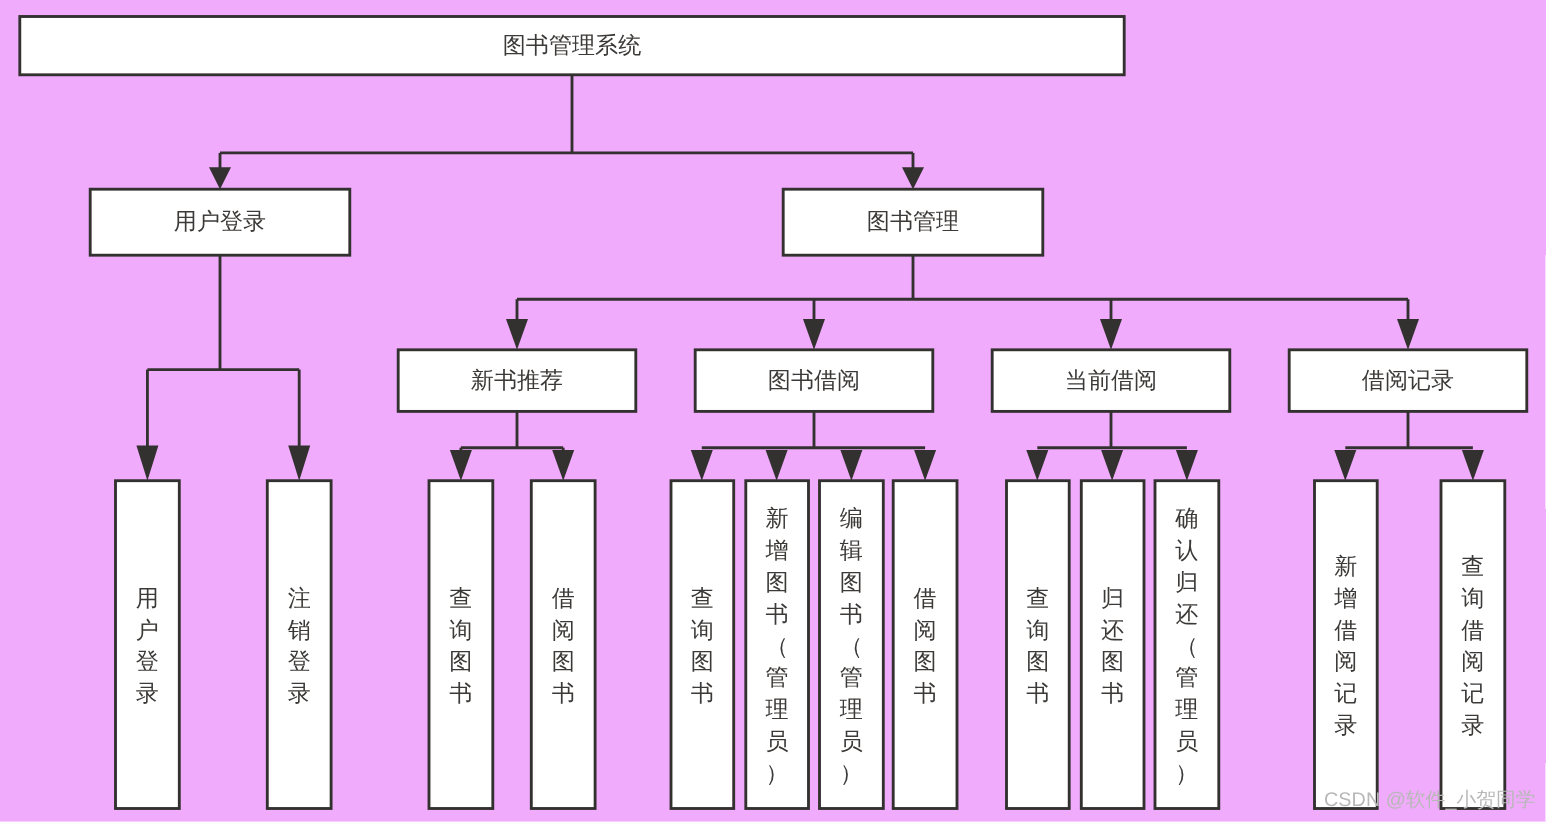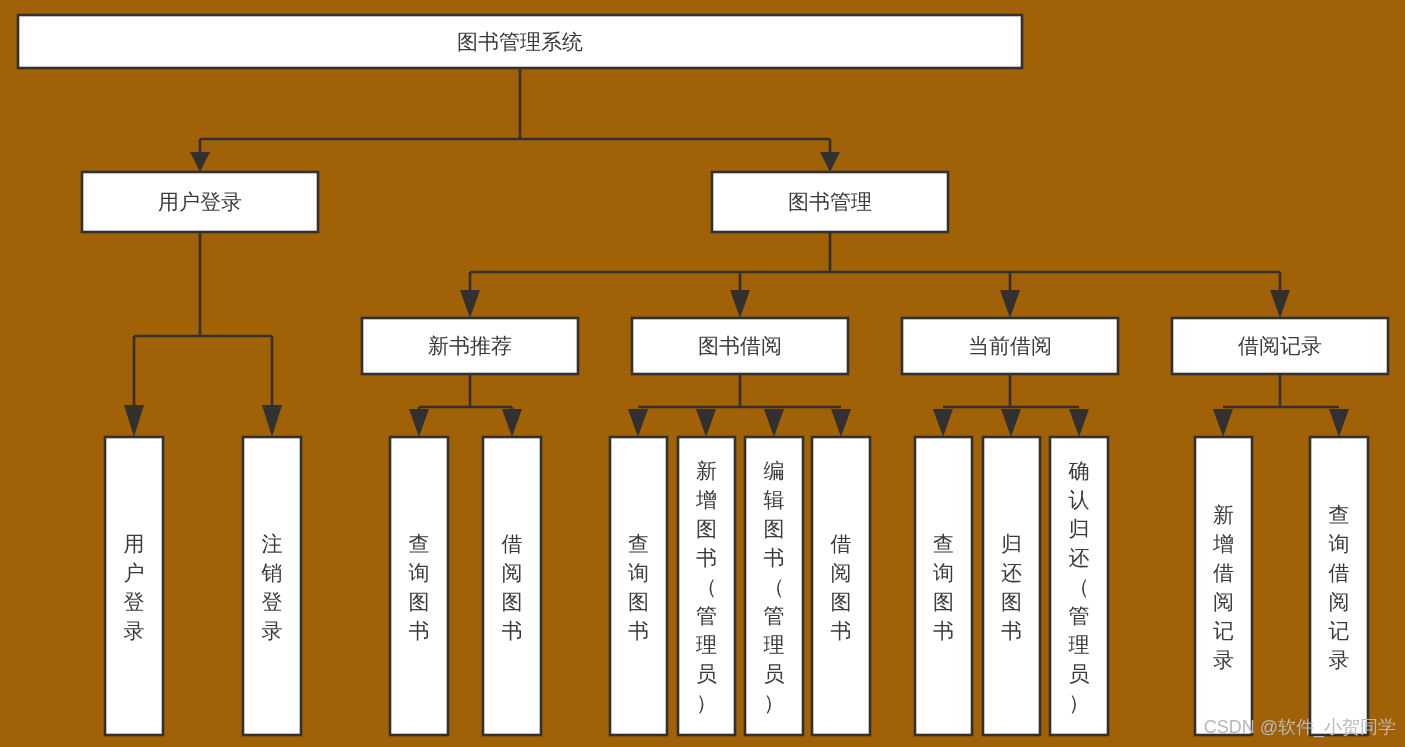--- a/index.html
+++ b/index.html
@@ -8,21 +8,21 @@
     padding: 0;
     background: #ffffff;
   }
   body {
     font-family: "Liberation Sans", "DejaVu Sans", sans-serif;
   }
   #diagram-root {
     position: relative;
     width: 1405px;
     height: 747px;
-    background: #a16207;
+    background: #f0abfc;
     overflow: hidden;
   }
   svg.diagram-canvas {
     position: absolute;
     left: 0;
     top: 0;
     width: 1405px;
     height: 747px;
     display: block;
   }

